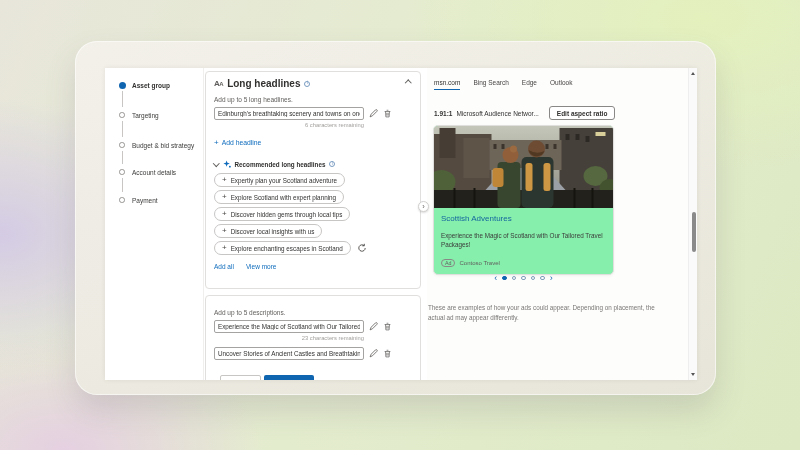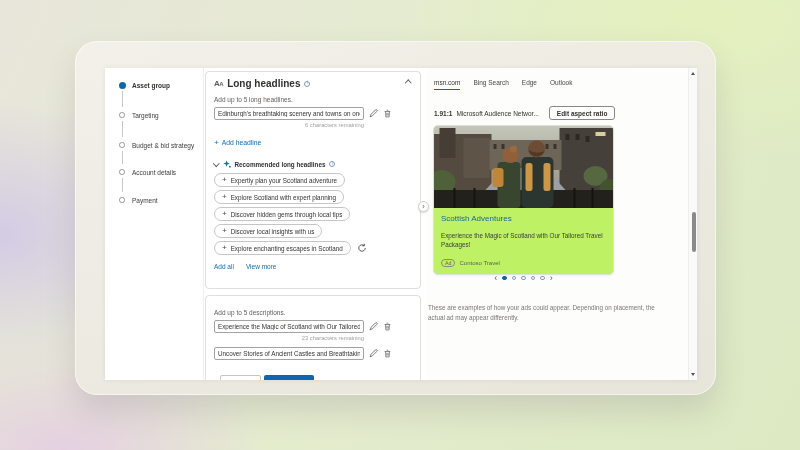--- a/index.html
+++ b/index.html
@@ -64,21 +64,21 @@
 
   
   .preview { position:absolute; left:322px; top:0; width:261px; height:312px; background:#fdfdfc; }
   .tabs { position:absolute; left:7px; top:11px; display:flex; gap:13px; }
   .tab { font-size:6.5px; color:#484644; cursor:pointer; padding-bottom:2.5px; white-space:nowrap; }
   .tab.active { color:#323130; border-bottom:1.5px solid #1065b0; }
   .aspect-row { position:absolute; left:7px; top:38px; display:flex; align-items:center; width:246px; }
   .aspect-label { font-size:6.5px; font-weight:bold; color:#323130; }
   .network-label { font-size:6.5px; color:#323130; margin-left:4px; white-space:nowrap; }
   .edit-btn { margin-left:10px; border:1px solid #8a8886; border-radius:3px; background:#fff; font-size:6.5px; font-weight:bold; color:#323130; padding:2.5px 7px; cursor:pointer; white-space:nowrap; }
-  .ad-card { position:absolute; left:6px; top:57px; width:181px; background:#bef264; border:1px solid #e1dfdd; border-radius:5px; overflow:hidden; box-shadow:0 1px 3px rgba(0,0,0,.05); }
+  .ad-card { position:absolute; left:6px; top:57px; width:181px; background:#86efac; border:1px solid #e1dfdd; border-radius:5px; overflow:hidden; box-shadow:0 1px 3px rgba(0,0,0,.05); }
   .ad-img { width:100%; height:82px; display:block; }
   .ad-body { padding:6px 7px 7px; }
   .ad-headline { font-size:8px; color:#15669e; cursor:pointer; }
   .ad-desc { font-size:6.3px; color:#3b3a39; line-height:1.4; margin-top:9px; }
   .ad-meta { display:flex; align-items:center; gap:4px; margin-top:9px; }
   .ad-badge { font-size:5.3px; color:#605e5c; border:1px solid #8a8886; border-radius:5px; padding:0 3px; line-height:6.5px; }
   .advertiser { font-size:6px; color:#605e5c; }
   .pager { position:absolute; left:6px; top:206px; width:181px; display:flex; align-items:center; justify-content:center; gap:5px; }
   .pager-arrow { font-size:9px; color:#1065b0; cursor:pointer; line-height:8px; }
   .pdot { width:4.5px; height:4.5px; border-radius:50%; border:1px solid #7f9db9; background:#fff; cursor:pointer; }

